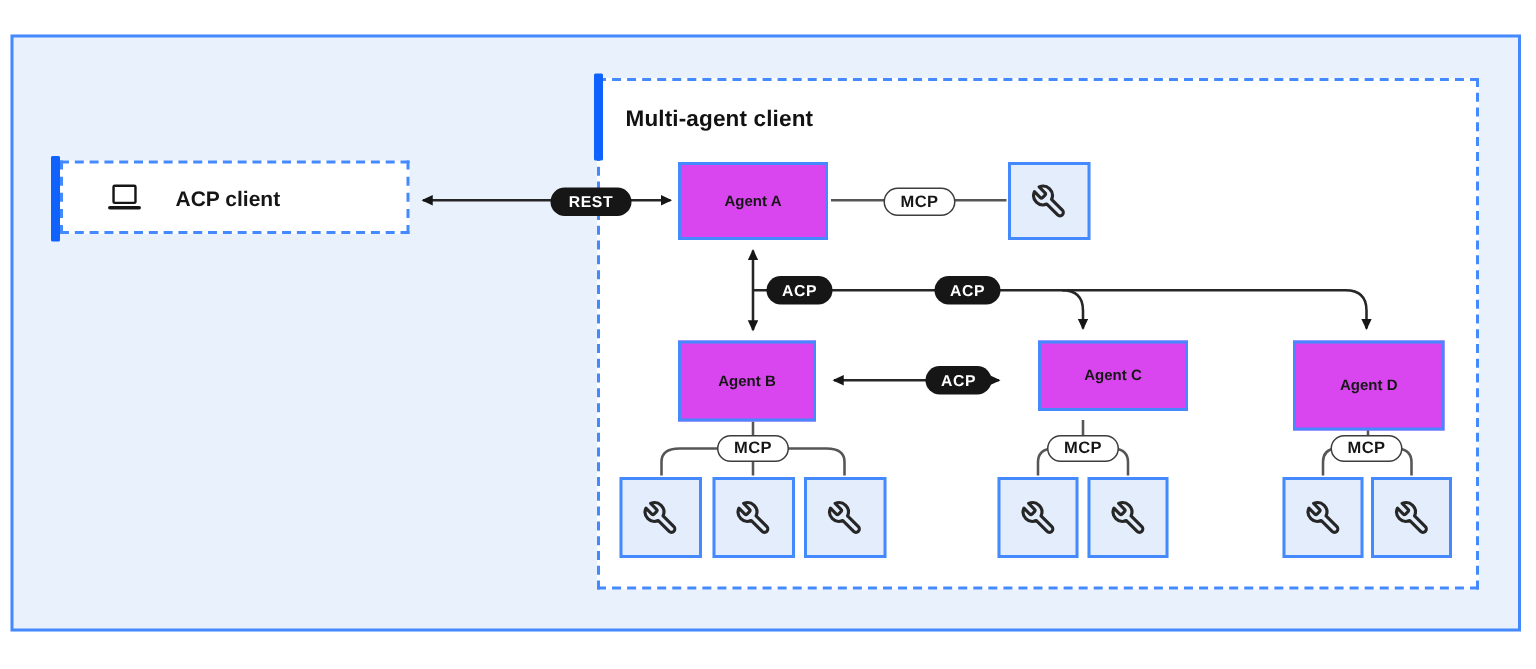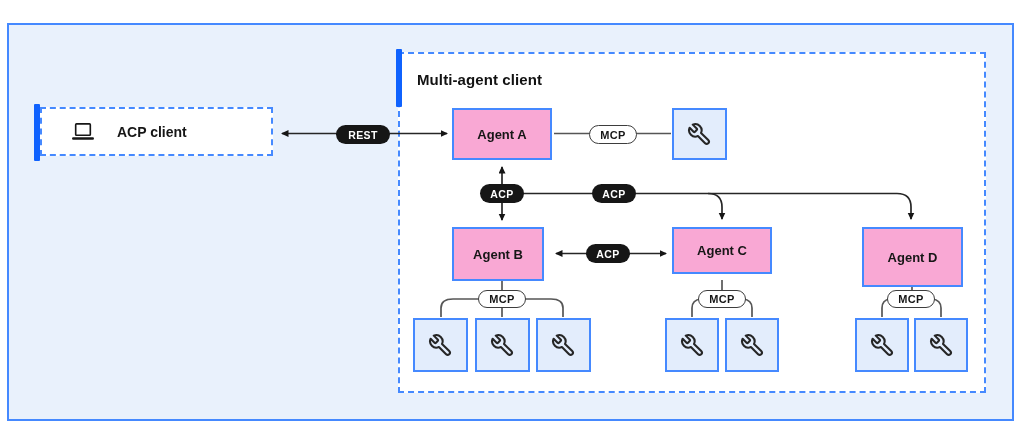--- a/index.html
+++ b/index.html
@@ -25,36 +25,36 @@
     position:absolute;left:417px;top:71px;
     font-size:15px;font-weight:bold;color:#121212;letter-spacing:.1px;
   }
   .client{
     position:absolute;left:40px;top:107px;width:233px;height:49px;
     background:#ffffff;border:2px dashed #4589ff;
     display:flex;align-items:center;gap:20px;padding-left:27px;box-sizing:border-box;
   }
   .client-label{font-size:14px;font-weight:bold;}
   .node{
-    position:absolute;background:#f9a8d4;border:2px solid #4589ff;
+    position:absolute;background:#d946ef;border:2px solid #4589ff;
     display:flex;align-items:center;justify-content:center;
-    font-size:13px;font-weight:bold;box-sizing:border-box;z-index:3;
+    font-size:10px;font-weight:bold;box-sizing:border-box;z-index:3;
   }
   .agent-a{left:452px;top:108px;width:100px;height:52px;}
   .agent-b{left:452px;top:227px;width:92px;height:54px;}
-  .agent-c{left:672px;top:227px;width:100px;height:47px;}
+  .agent-c{left:692px;top:227px;width:100px;height:47px;}
   .agent-d{left:862px;top:227px;width:101px;height:60px;}
   .tool{
     position:absolute;background:#e3edfc;border:2px solid #4589ff;
     display:flex;align-items:center;justify-content:center;box-sizing:border-box;z-index:3;
   }
   .pill-dark{
     position:absolute;background:#161616;color:#ffffff;border-radius:10px;
     display:flex;align-items:center;justify-content:center;
-    font-size:10.5px;font-weight:bold;letter-spacing:.4px;z-index:4;box-sizing:border-box;
+    font-size:10.5px;font-weight:bold;letter-spacing:.4px;z-index:4;box-sizing:border-box;margin-left:31px;
   }
   .pill-light{
     position:absolute;background:#ffffff;color:#161616;border:1.5px solid #3d3d3d;
     border-radius:10px;display:flex;align-items:center;justify-content:center;
     font-size:11px;font-weight:bold;letter-spacing:.3px;z-index:4;box-sizing:border-box;text-align:center;
   }
   .pill-rest {left:336px;top:125px;width:54px;height:19px;}
   .pill-acp1 {left:480px;top:184px;width:44px;height:19px;}
   .pill-acp2 {left:592px;top:184px;width:44px;height:19px;}
   .pill-acp3 {left:586px;top:244px;width:44px;height:19px;}

